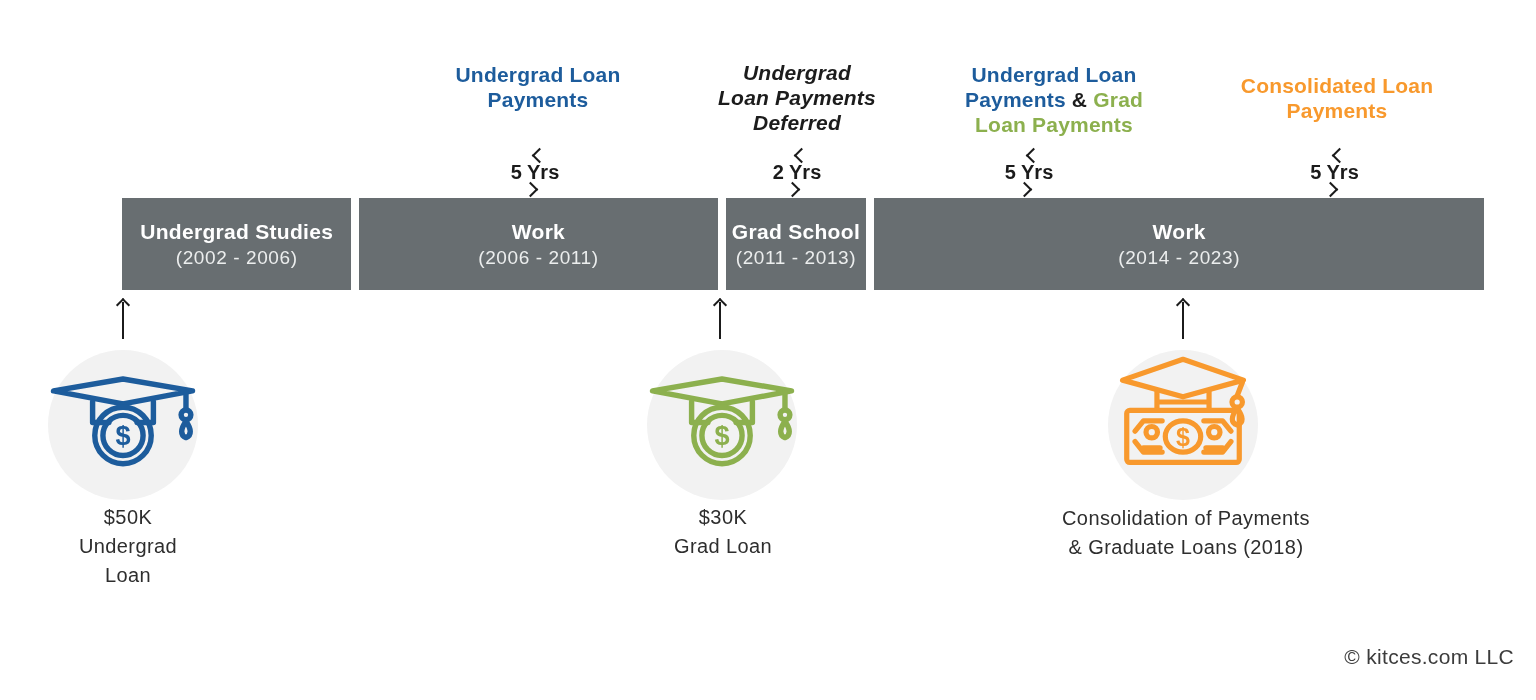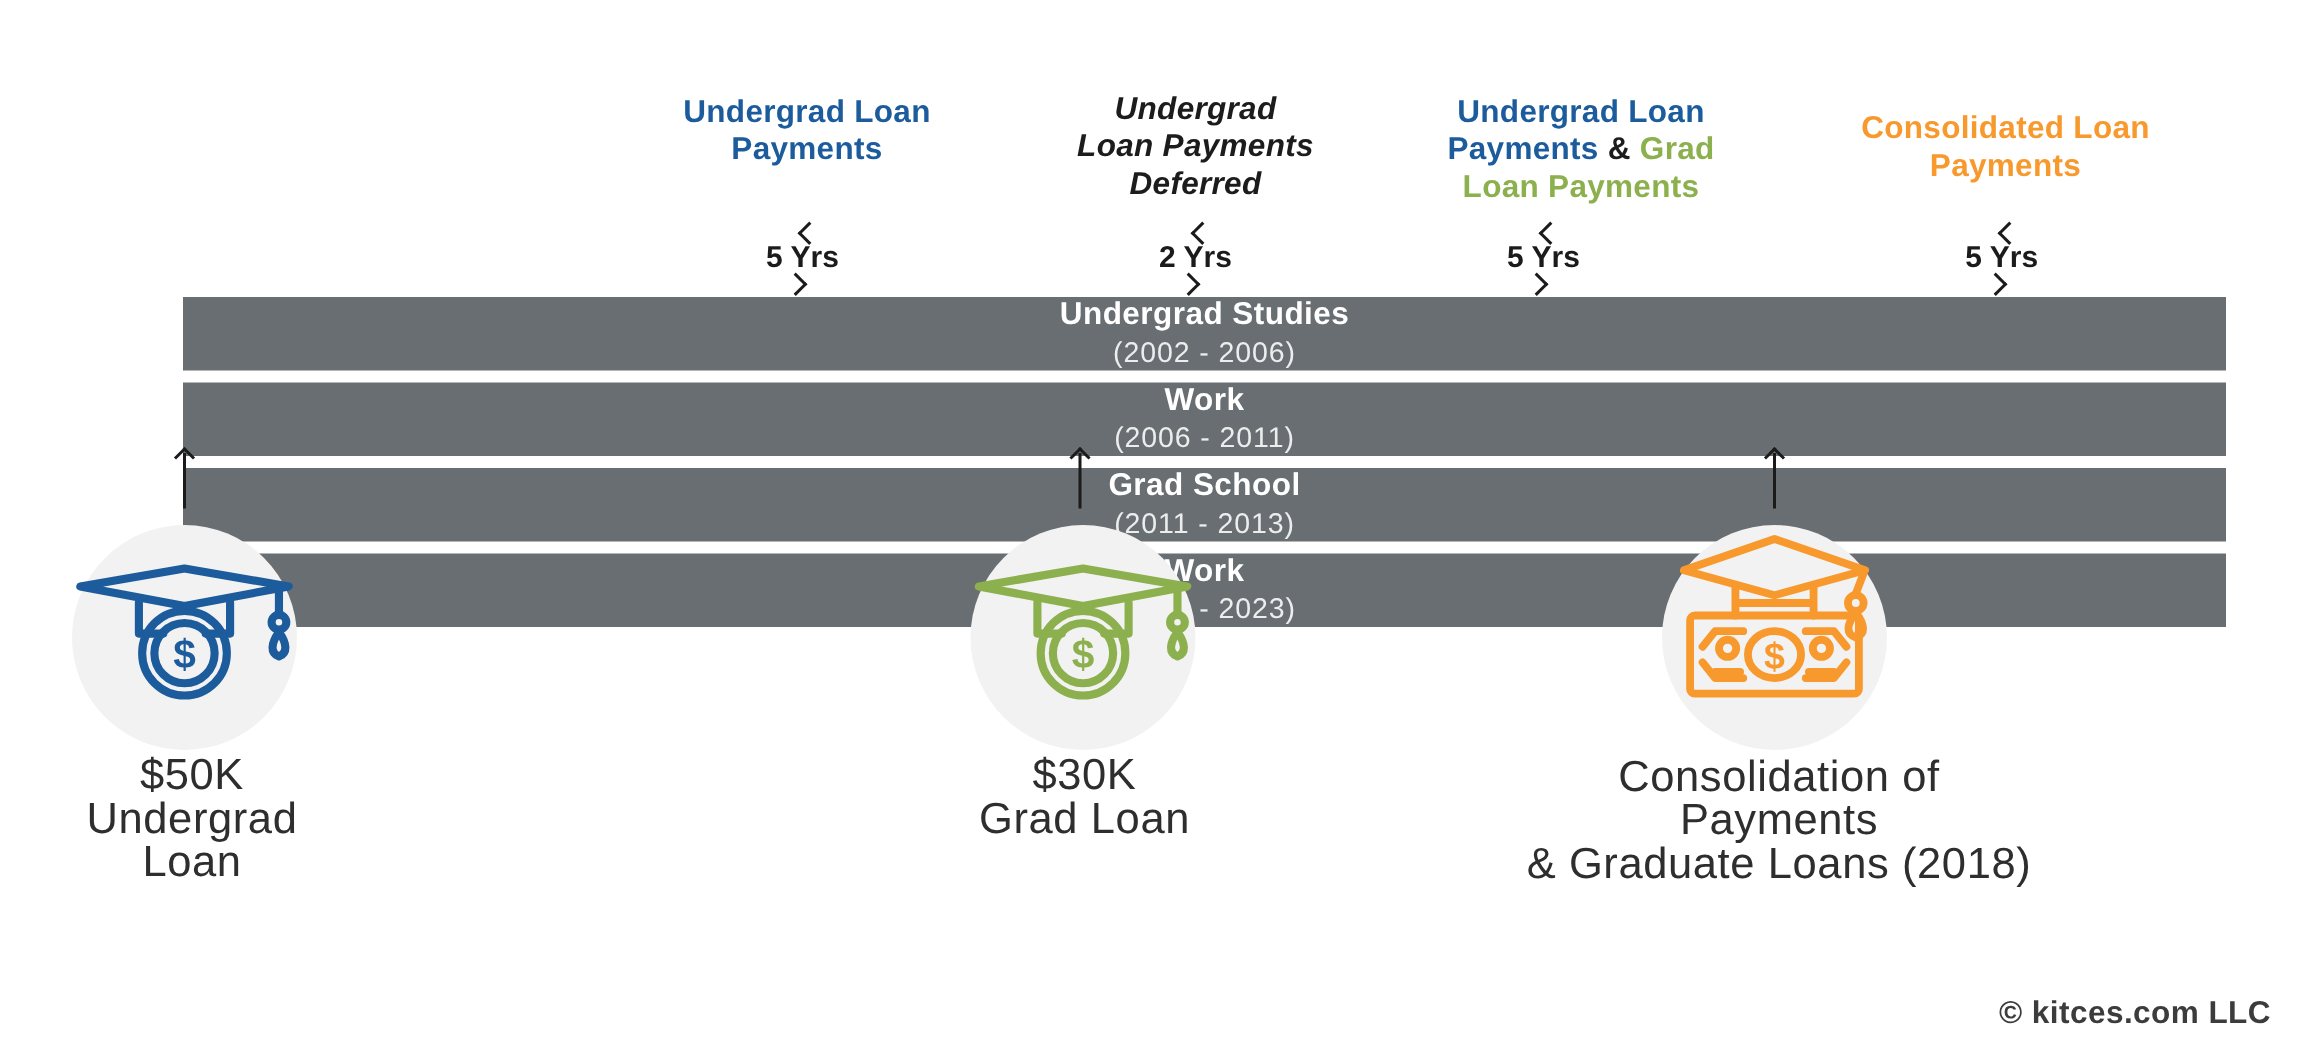--- a/index.html
+++ b/index.html
@@ -24,46 +24,46 @@
   .h-arrow .line { flex:1; height:2.6px; background:#1b1b1b; }
   .h-arrow .head-l { flex:none; width:11px; height:11px; border-left:2.6px solid #1b1b1b; border-bottom:2.6px solid #1b1b1b; transform:rotate(45deg); margin-right:-9px; }
   .h-arrow .head-r { flex:none; width:11px; height:11px; border-top:2.6px solid #1b1b1b; border-right:2.6px solid #1b1b1b; transform:rotate(45deg); margin-left:-9px; }
   .h-arrow .lbl { padding:0 13px; font-size:20px; font-weight:bold; white-space:nowrap; }
   #arrow1 { left:356px;  width:358px; }
   #arrow2 { left:724px;  width:146px; }
   #arrow3 { left:876px;  width:306px; }
   #arrow4 { left:1186px; width:297px; }
 
   
-  #bar { position:absolute; left:122px; top:198px; width:1362px; height:92px; display:flex; gap:8px;flex-direction:column; }
+  #bar { position:absolute; left:122px; top:198px; width:1362px; height:92px; display:flex; gap:8px; }
   .segment { background:#686e71; display:flex; flex-direction:column; align-items:center; justify-content:center; color:#ffffff; text-align:center; }
   .segment .t { font-size:21px; font-weight:bold; letter-spacing:.3px; }
   .segment .y { font-size:19px; font-weight:normal; color:#eceeee; letter-spacing:.6px; margin-top:3px; }
   #seg0 { flex:228 1 0; } #seg1 { flex:356 1 0; } #seg2 { flex:140 1 0; } #seg3 { flex:606 1 0; }
 
   
   .v-arrow { position:absolute; top:300px; width:18px; }
   .v-arrow .head { width:10px; height:10px; border-top:2.6px solid #1b1b1b; border-left:2.6px solid #1b1b1b; transform:rotate(45deg); margin:0 auto; }
   .v-arrow .stem { width:2.6px; height:37px; background:#1b1b1b; margin:-8px auto 0; }
   #varrow1 { left:114px; } #varrow2 { left:711px; } #varrow3 { left:1174px; }
 
   
   .icon-circle { position:absolute; width:150px; height:150px; border-radius:50%; background:#f2f2f2; top:350px; }
   #circle1 { left:48px; } #circle2 { left:647px; } #circle3 { left:1108px; }
   .icon-svg { position:absolute; }
   #icon1 { left:47px;  top:367px; } #icon2 { left:646px; top:367px; } #icon3 { left:1110px; top:352px; }
 
   
-  .milestone-label { position:absolute; text-align:center; font-size:29px; line-height:29px; color:#2e2e2e; letter-spacing:.4px; }
+  .milestone-label { position:absolute; text-align:center; font-size:20px; line-height:29px; color:#2e2e2e; letter-spacing:.4px; }
   #mlabel1 { left:28px;   top:503px; width:200px; }
   #mlabel2 { left:623px;  top:503px; width:200px; }
   #mlabel3 { left:1016px; top:504px; width:340px; }
 
   
-  #copyright { position:absolute; right:22px; bottom:12px; font-size:21px; color:#3c3c3c; letter-spacing:.3px;font-weight:bold; }
+  #copyright { position:absolute; right:22px; bottom:31px; font-size:21px; color:#3c3c3c; letter-spacing:.3px; }
 
   svg .stroke { fill:none; stroke-width:5; stroke-linecap:round; stroke-linejoin:round; }
   svg .blue   { stroke:#1d5c9c; }
   svg .green  { stroke:#8cb04e; }
   svg .orange { stroke:#f8992d; }
   svg text.cash-blue   { fill:#1d5c9c; }
   svg text.cash-green  { fill:#8cb04e; }
   svg text.cash-orange { fill:#f8992d; }
   svg text { font-family:"Liberation Sans", sans-serif; font-weight:bold; }
 </style>

